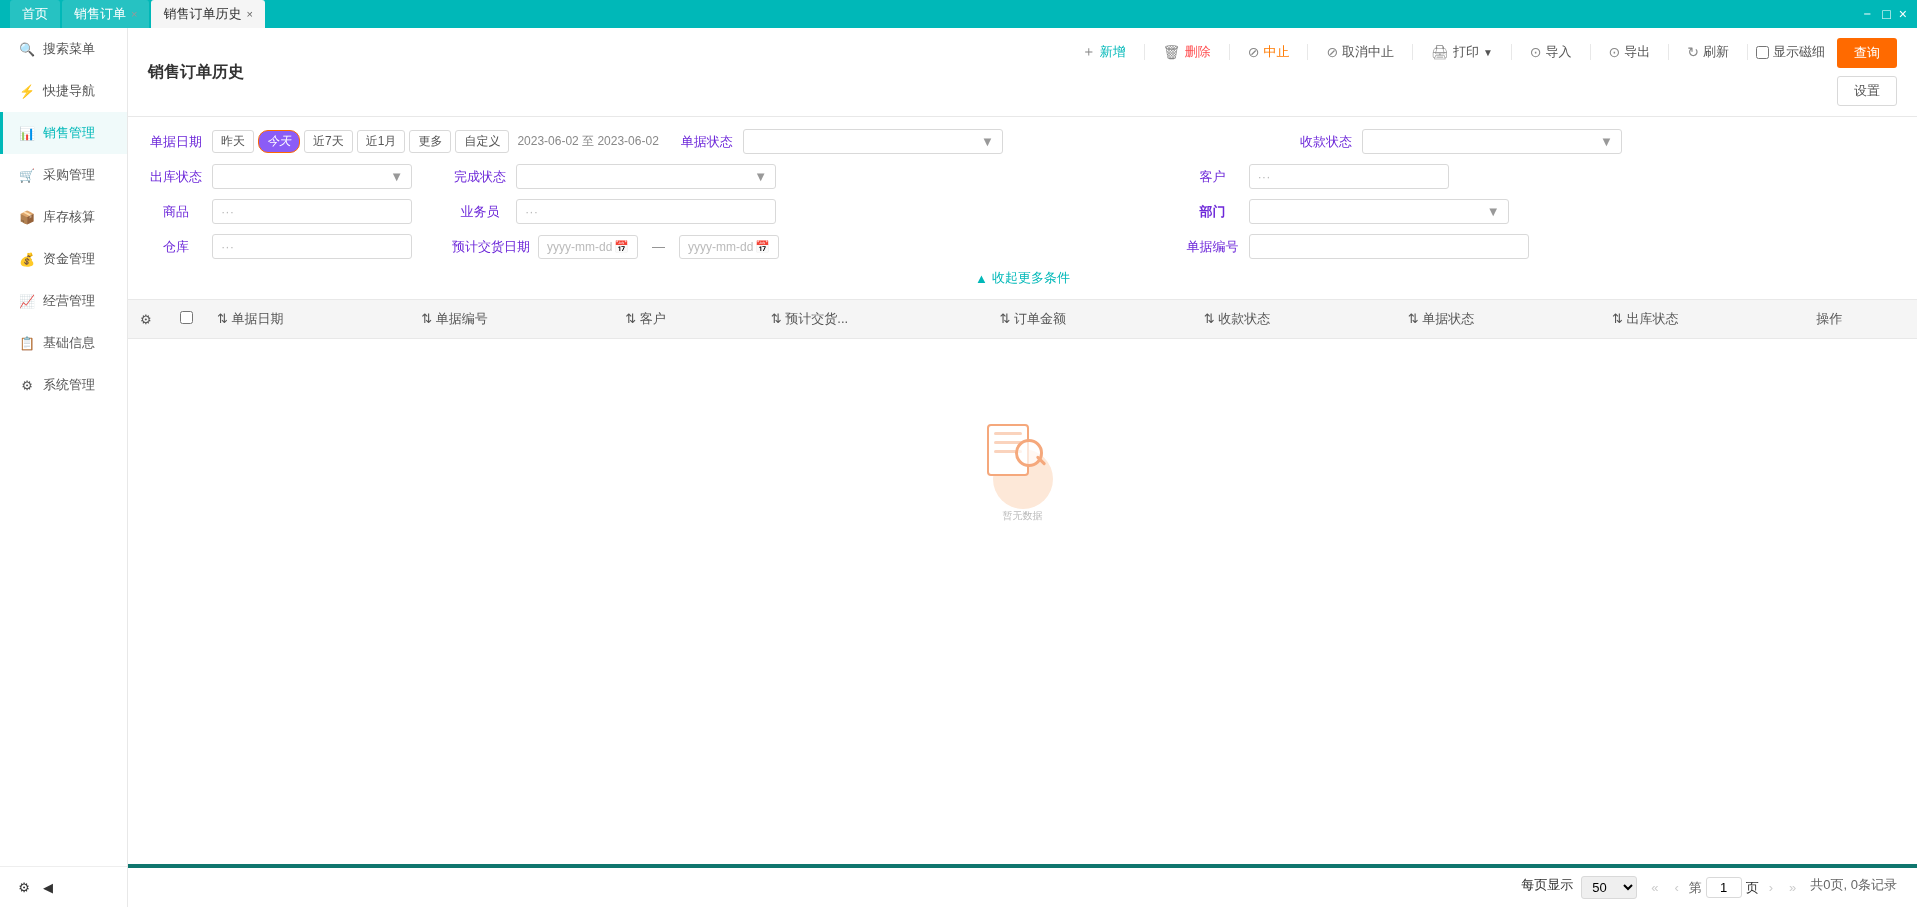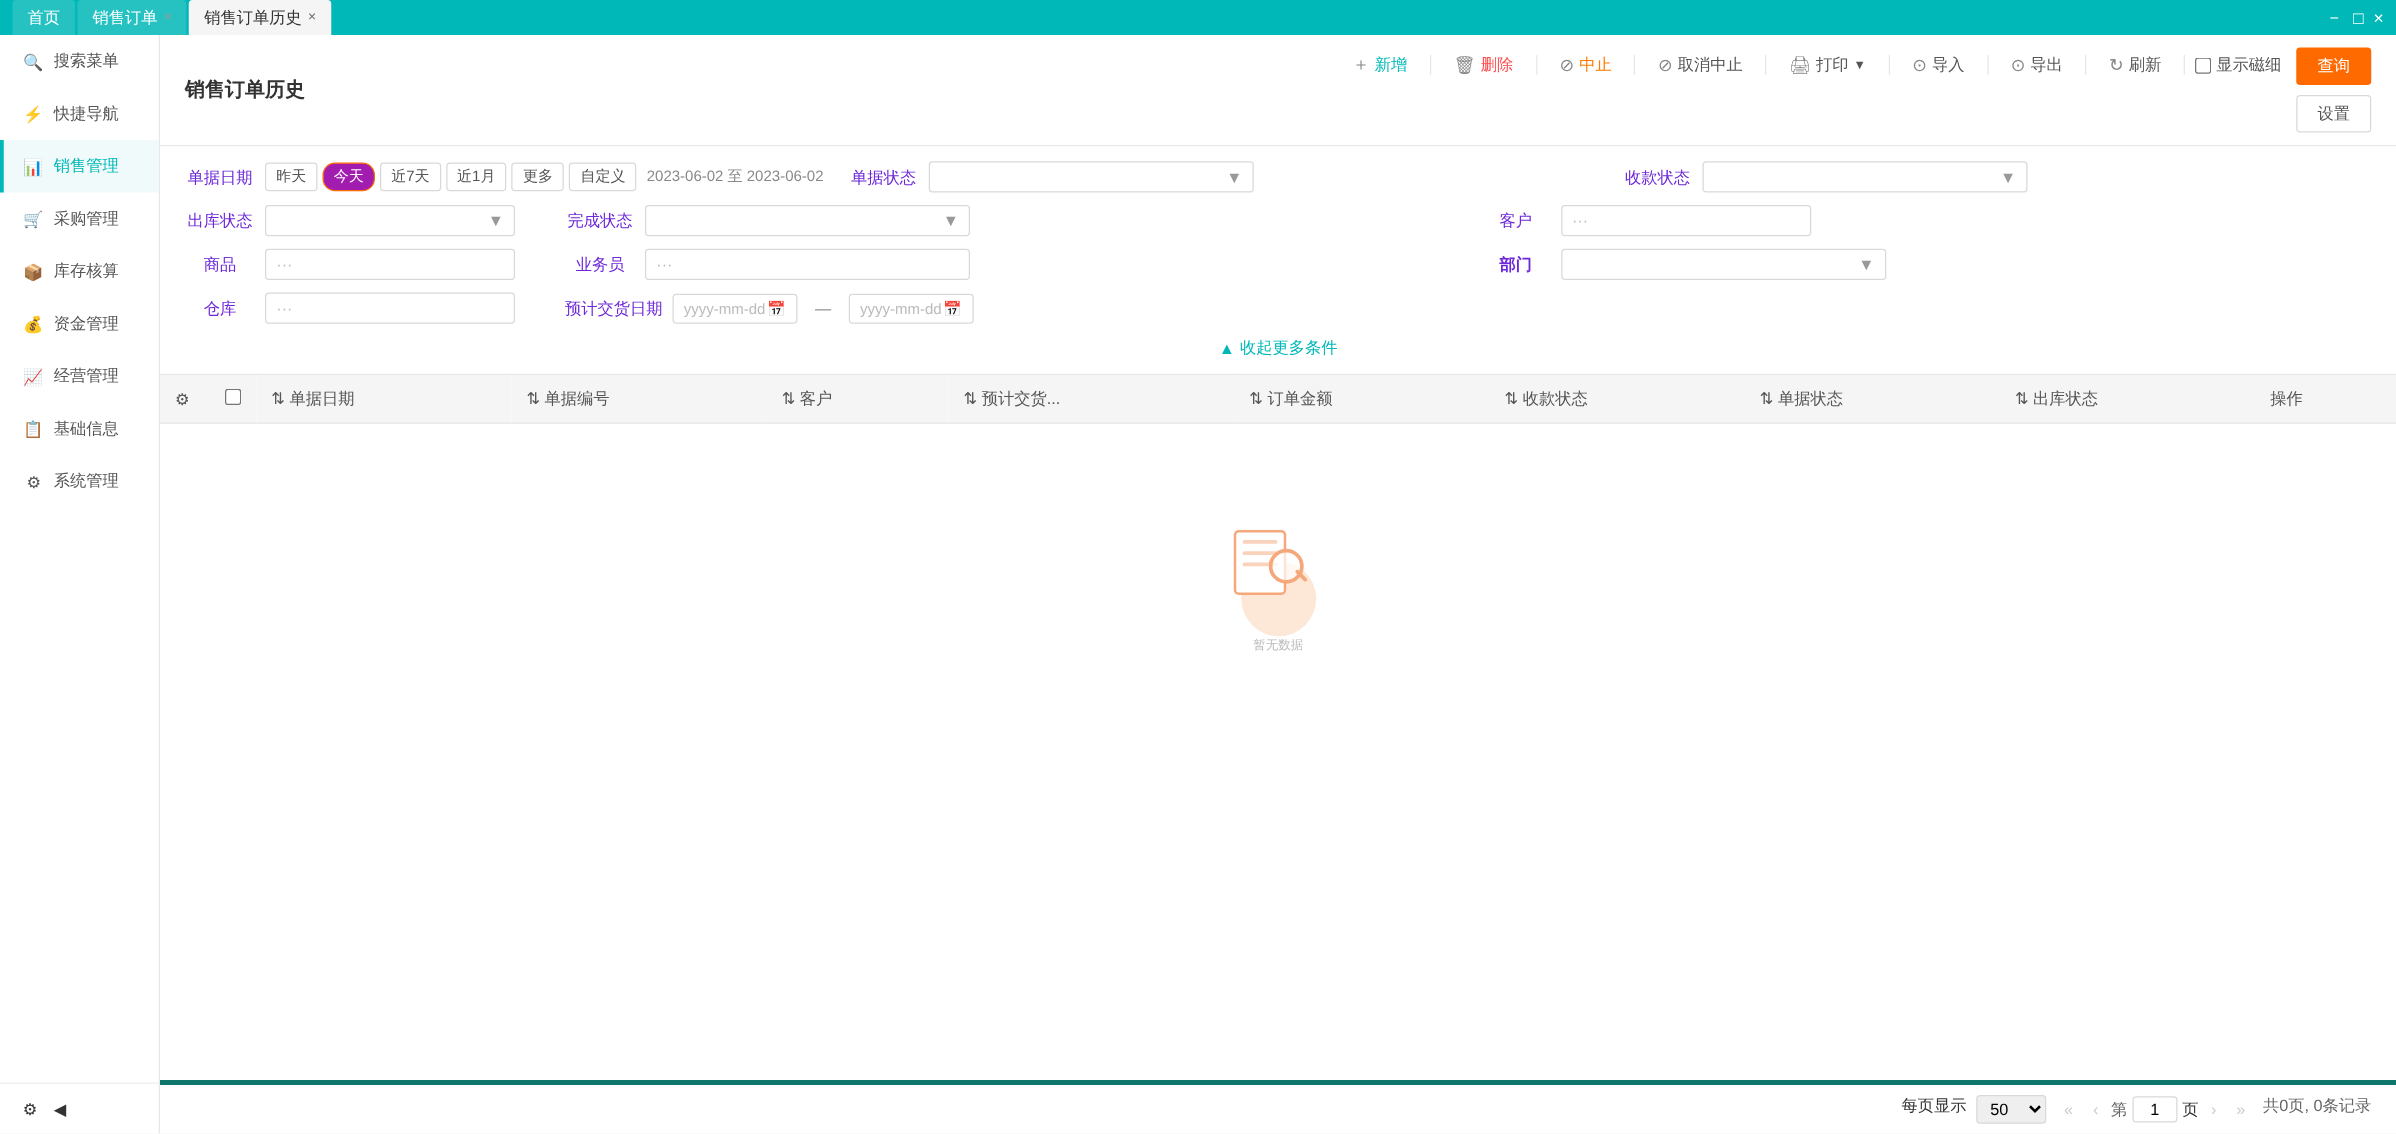--- a/index.html
+++ b/index.html
@@ -43,21 +43,21 @@
     .query-btn { background: #ff6a00; color: #fff; border: none; padding: 6px 16px; border-radius: 3px; cursor: pointer; font-size: 13px; }
     .settings-btn { background: #fff; color: #555; border: 1px solid #d9d9d9; padding: 5px 16px; border-radius: 3px; cursor: pointer; font-size: 13px; display: block; margin-top: 4px; }
 
     
     .filter-area { background: #fff; padding: 12px 20px; border-bottom: 1px solid #e8e8e8; flex-shrink: 0; }
     .filter-row { display: flex; align-items: center; margin-bottom: 10px; gap: 20px; }
     .filter-item { display: flex; align-items: center; gap: 8px; }
     .filter-label { color: #6d28d9; font-size: 13px; white-space: nowrap; min-width: 56px; text-align: center; }
     .filter-date-group { display: flex; align-items: center; gap: 4px; }
     .date-btn { padding: 2px 8px; border: 1px solid #d9d9d9; border-radius: 3px; cursor: pointer; background: #fff; font-size: 12px; color: #555; }
-    .date-btn.active { background: #a21caf; color: #fff; border-color: #ff6a00; border-radius: 10px; }
+    .date-btn.active { background: #8b5cf6; color: #fff; border-color: #ff6a00; border-radius: 10px; font-style: italic; }
     .date-range { font-size: 12px; color: #888; }
     .filter-select { display: flex; align-items: center; border: 1px solid #d9d9d9; border-radius: 3px; background: #fff; padding: 4px 8px; min-width: 200px; cursor: pointer; justify-content: space-between; }
     .filter-select-wide { min-width: 260px; }
     .filter-select span { color: #bbb; font-size: 13px; }
     .filter-dots { color: #bbb; cursor: pointer; padding: 4px 8px; border: 1px solid #d9d9d9; border-radius: 3px; background: #fff; min-width: 200px; }
     .filter-input { border: 1px solid #d9d9d9; border-radius: 3px; padding: 4px 8px; font-size: 13px; min-width: 120px; }
     .filter-date-input { border: 1px solid #d9d9d9; border-radius: 3px; padding: 4px 8px; font-size: 12px; color: #bbb; min-width: 100px; display: flex; align-items: center; justify-content: space-between; cursor: pointer; }
     .collapse-row { display: flex; justify-content: center; cursor: pointer; color: #00b8b8; font-size: 13px; gap: 4px; align-items: center; margin-top: 4px; }
 
     
@@ -297,20 +297,24 @@
           <span class="filter-label">预计交货日期</span>
           <div class="filter-date-input">
             <span style="color:#bbb;">yyyy-mm-dd</span>
             <span style="color:#aaa;">📅</span>
           </div>
           <span style="padding:0 6px;color:#888;">—</span>
           <div class="filter-date-input">
             <span style="color:#bbb;">yyyy-mm-dd</span>
             <span style="color:#aaa;">📅</span>
           </div>
+        </div>
+        <div class="filter-item" style="flex:1;">
+          <span class="filter-label">单据编号</span>
+          <input class="filter-input" type="text" style="min-width: 280px;">
         </div>
       </div>
 
       <div class="collapse-row">
         <span>▲</span>
         <span>收起更多条件</span>
       </div>
     </div>
 
     <div class="table-area">

